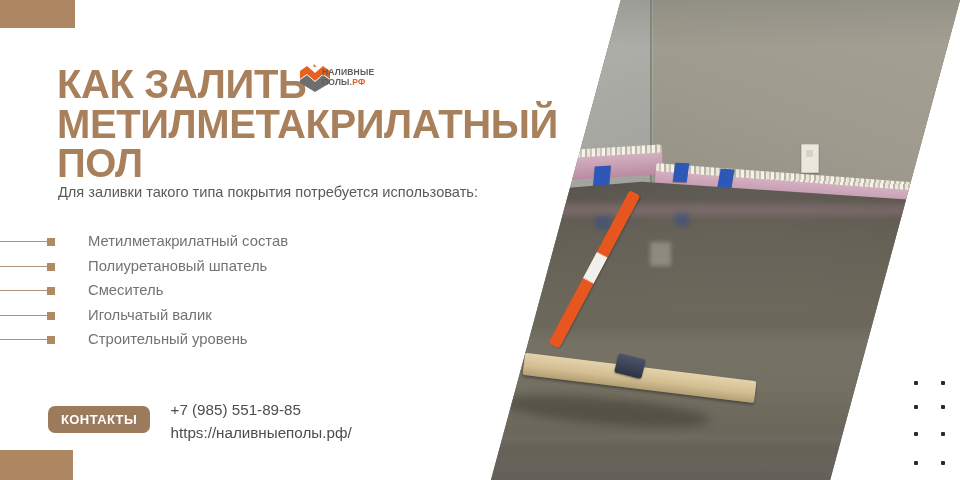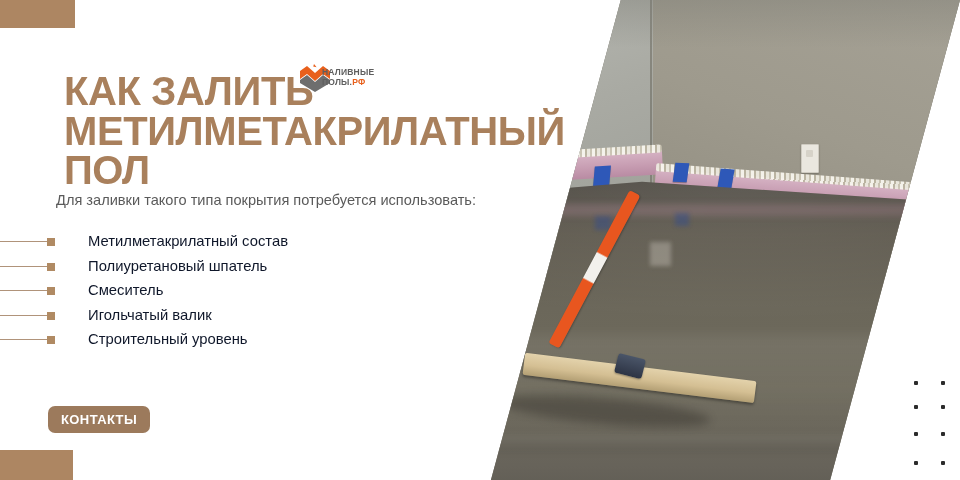--- a/index.html
+++ b/index.html
@@ -136,43 +136,43 @@
   #photo-fade-right{
     position:absolute;inset:0;pointer-events:none;
     background:linear-gradient(-77deg,rgba(255,255,255,.55) 0%,rgba(255,255,255,0) 9%);
   }
 
   
   #content{position:absolute;left:0;top:0;width:560px;height:480px;}
 
   #title{
     position:absolute;left:48px;top:56px;width:505px;
-    margin:16px;color:#a9805c;font-weight:bold;font-size:40px;line-height:0.99;
+    margin:9px;color:#a9805c;font-weight:bold;font-size:40px;line-height:0.99;
     letter-spacing:-0.4px;text-transform:uppercase;
   }
   #logo{
     position:absolute;left:300px;top:62px;width:92px;height:34px;
   }
   #logo-mark{position:absolute;left:0;top:2px;width:30px;height:28px;}
   #logo-text{
     position:absolute;left:22px;top:5px;font-size:8.5px;font-weight:bold;
     color:#5e5e5e;line-height:1.18;letter-spacing:.2px;white-space:nowrap;
   }
   #logo-text .rf{color:#e8601c;}
 
   #subtitle{
-    position:absolute;left:48px;top:183px;width:430px;margin:8px;
-    color:#5a5a5a;font-size:14.6px;line-height:1.28;font-weight:normal;
+    position:absolute;left:48px;top:183px;width:430px;margin:0;
+    color:#5a5a5a;font-size:14.6px;line-height:1.28;font-weight:normal;text-align:right;
   }
 
   #list{position:absolute;left:0;top:230px;width:430px;margin:0;padding:0;list-style:none;}
   .list-item{position:relative;height:24.5px;}
   .li-lead{position:absolute;left:0;top:11px;width:47px;height:1.4px;background:#b0937a;}
   .li-dot{position:absolute;left:47px;top:8px;width:8px;height:8px;background:#b08a63;}
-  .li-label{position:absolute;left:88px;top:0;color:#0f172a;font-size:14.8px;line-height:23px;white-space:nowrap;}
+  .li-label{position:absolute;left:88px;top:0;color:#737373;font-size:14.8px;line-height:23px;white-space:nowrap;}
 
   #contacts{position:absolute;left:48px;top:398px;}
   #contacts-badge{
     display:inline-block;background:#9c7a5c;color:#ffffff;font-weight:bold;
     font-size:13px;letter-spacing:.4px;padding:6px 13px 6px 13px;border-radius:7px;
     vertical-align:top;margin-top:8px;
   }
   #contacts-lines{
     display:inline-block;margin-left:16px;vertical-align:top;
     color:#4d4d4d;font-size:15.2px;line-height:1.52;
@@ -272,20 +272,24 @@
       </li>
       <li class="list-item">
         <span class="li-lead"></span>
         <span class="li-dot"></span>
         <span class="li-label">Строительный уровень</span>
       </li>
     </ul>
 
     <div id="contacts">
       <span id="contacts-badge">КОНТАКТЫ</span>
+      <span id="contacts-lines">
+        <div>+7 (985) 551-89-85</div>
+        <div>https://наливныеполы.рф/</div>
+      </span>
     </div>
 
   </div>
 
   <div id="dot-grid">
       <span class="grid-dot" style="left: 6px; top: 7px; background: rgb(43, 43, 43);"></span>
       <span class="grid-dot" style="left: 33px; top: 7px; background: rgb(43, 43, 43);"></span>
       <span class="grid-dot" style="left: 6px; top: 31px; background: rgb(43, 43, 43);"></span>
       <span class="grid-dot" style="left: 33px; top: 31px; background: rgb(43, 43, 43);"></span>
       <span class="grid-dot" style="left: 6px; top: 58px; background: rgb(43, 43, 43);"></span>

